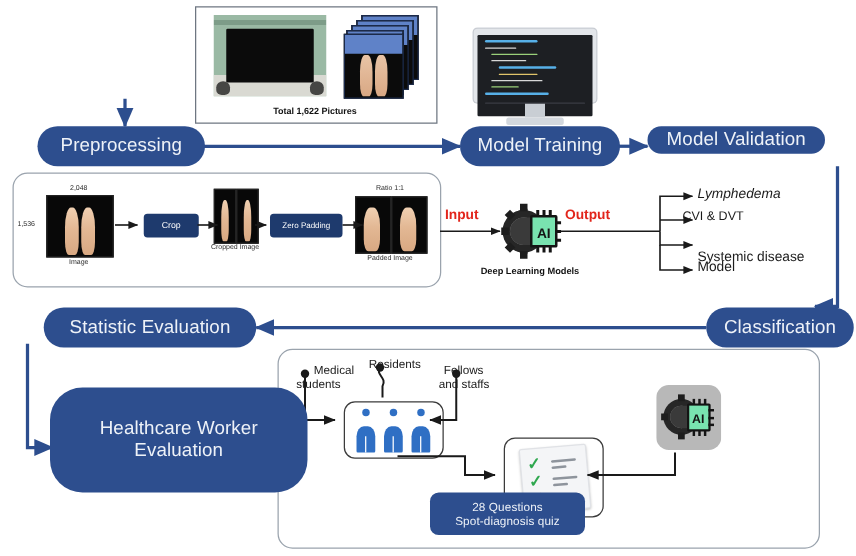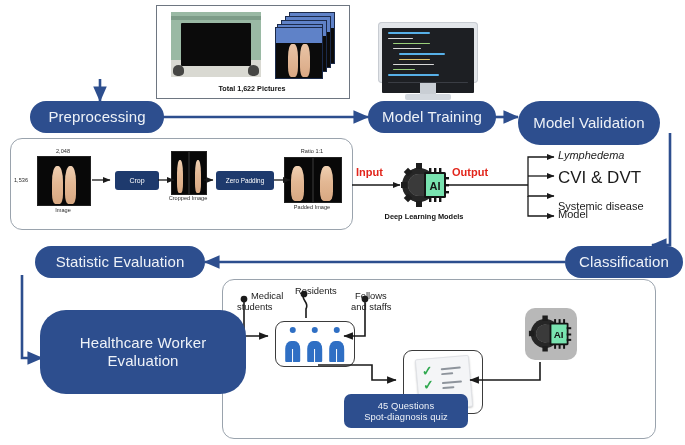--- a/index.html
+++ b/index.html
@@ -163,21 +163,21 @@
 
 
   <div class="pill" style="left:30px;top:101px;width:134px;height:32px;font-size:15px;">
     <span>Preprocessing</span>
   </div>
 
   <div class="pill" style="left:368px;top:101px;width:128px;height:32px;font-size:15px;">
     <span>Model Training</span>
   </div>
 
-  <div class="pill" style="left:518px;top:101px;width:142px;height:44px;font-size:15px;">
+  <div class="pill" style="left:518px;top:101px;width:142px;height:22px;font-size:15px;">
     <span>Model Validation</span>
   </div>
 
   <div class="panel" style="left:10px;top:138px;width:341px;height:90px;">
 
     <div class="tiny" style="left:22px;top:9px;width:60px;">2,048</div>
     <div class="tiny" style="left:-4px;top:38px;width:28px;">1,536</div>
 
     <div class="limg" style="left:26px;top:17px;width:52px;height:48px;">
         <i class="a"></i>
@@ -256,21 +256,21 @@
           <rect x="45" y="24" width="5" height="2.4"></rect>
           <rect x="45" y="31" width="5" height="2.4"></rect>
         </g>
       </g>
       <text x="36" y="30" font-family="'Liberation Sans',sans-serif" font-size="11" font-weight="bold" fill="#141414" text-anchor="middle">AI</text>
     </svg>
   </div>
   <div class="cap" style="left:376px;top:212px;width:96px;font-size:7.4px;">Deep Learning Models</div>
 
   <div class="lbl" style="left:558px;top:149px;font-size:11px;font-style:italic;">Lymphedema</div>
-  <div class="lbl" style="left:558px;top:168px;font-size:17px;">CVI &amp; DVT</div>
+  <div class="lbl" style="left:546px;top:168px;font-size:10px;">CVI &amp; DVT</div>
   <div class="lbl" style="left:558px;top:188px;font-size:11px;margin-top:12px;">Systemic disease</div>
   <div class="lbl" style="left:558px;top:208px;font-size:11px;">Model</div>
 
   <div class="pill" style="left:35px;top:246px;width:170px;height:32px;font-size:15px;">
     <span>Statistic Evaluation</span>
   </div>
 
   <div class="pill" style="left:565px;top:246px;width:118px;height:32px;font-size:15px;">
     <span>Classification</span>
   </div>
@@ -350,21 +350,21 @@
     <g stroke="#1a1a1a" stroke-width="1.6" fill="none">
       <path d="M244,299 L244,336 L268,336" marker-start="url(#kDot)" marker-end="url(#kArrow)"></path>
       <path d="M304,294 C300,300 310,302 306,309 L306,318" marker-start="url(#kDot)"></path>
       <path d="M365,299 L365,336 L344,336" marker-start="url(#kDot)" marker-end="url(#kArrow)"></path>
       <path d="M318,365 L372,365 L372,380 L396,380" marker-end="url(#kArrow)"></path>
       <path d="M540,362 L540,380 L470,380" marker-end="url(#kArrow)"></path>
     </g>
   </svg>
 
   <div class="pill" style="left:344px;top:394px;width:124px;height:34px;font-size:9.4px;border-radius:7px;flex-direction:column;">
-    <span>45 Questions</span>
+    <span>28 Questions</span>
     <span>Spot-diagnosis quiz</span>
   </div>
 
   <div class="pill" style="left:40px;top:310px;width:206px;height:84px;font-size:15px;flex-direction:column;border-radius:26px;">
     <span>Healthcare Worker</span>
     <span>Evaluation</span>
   </div>
 
 </div>
 

